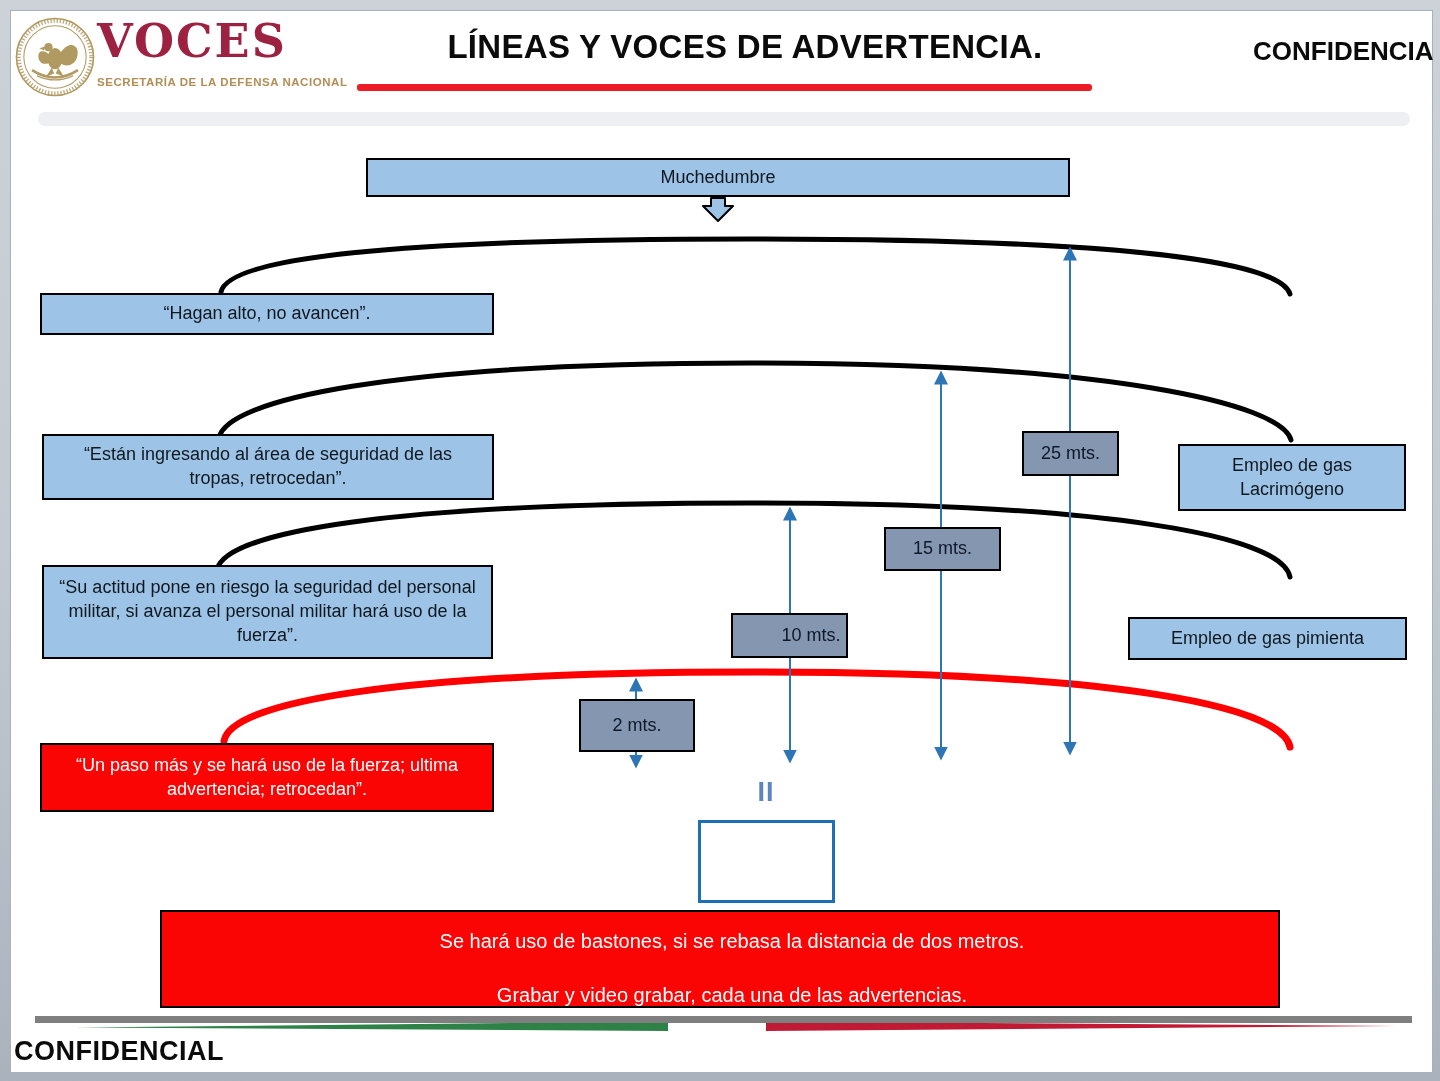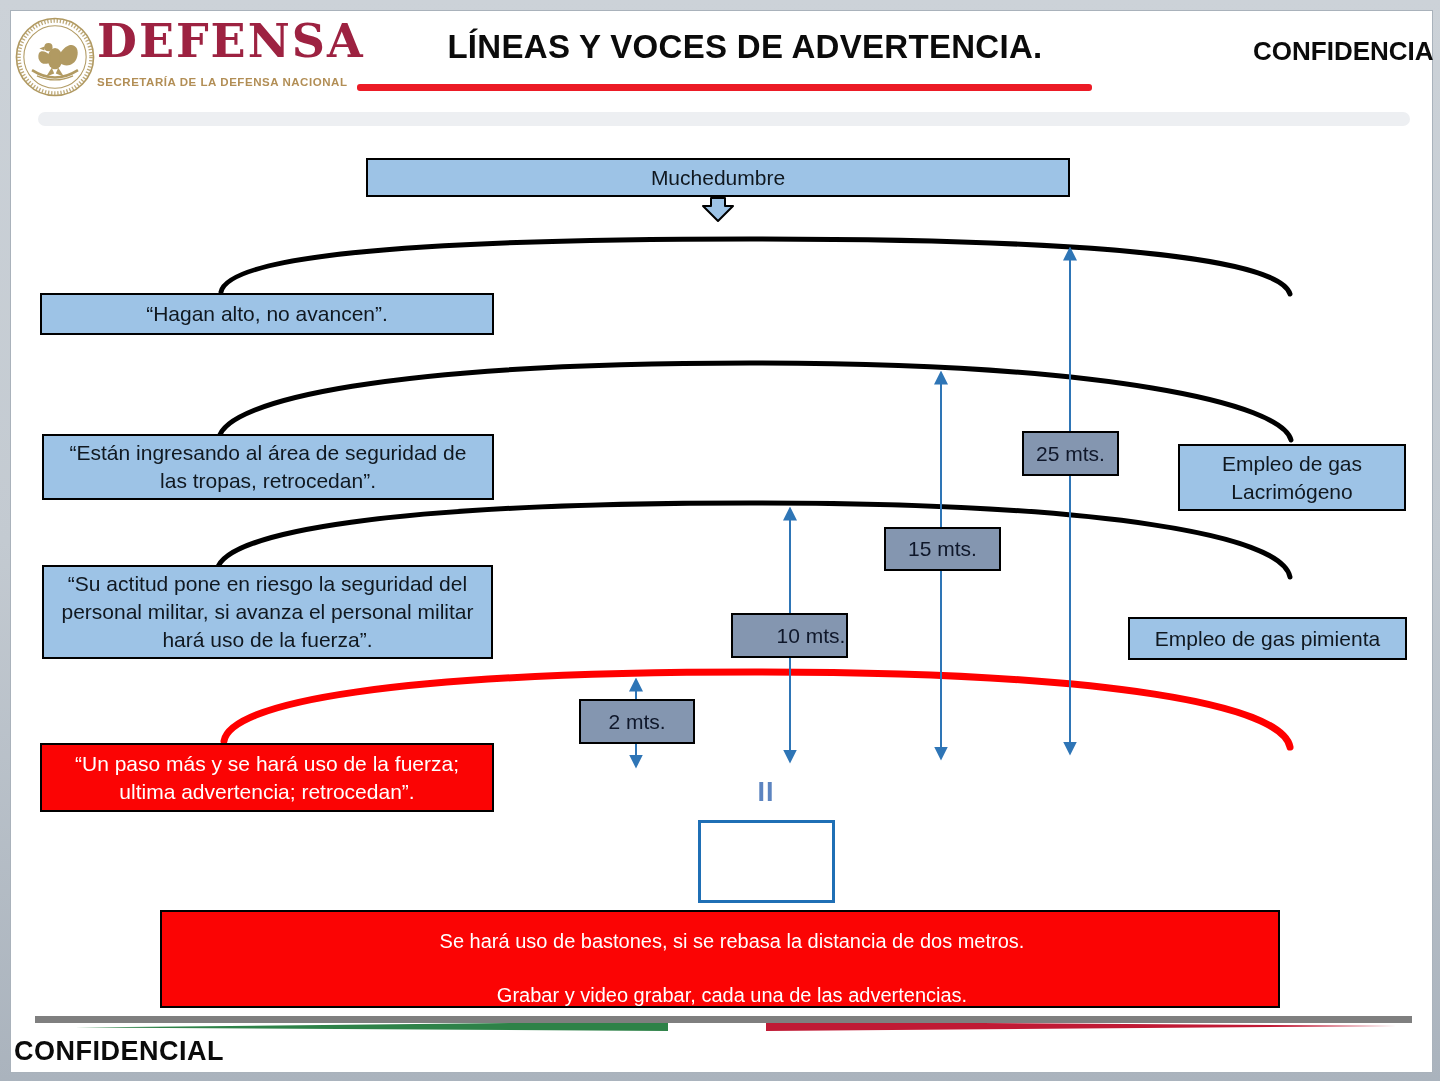--- a/index.html
+++ b/index.html
@@ -44,32 +44,32 @@
     position:absolute;left:38px;top:112px;width:1372px;height:14px;
     background:#edeff2;border-radius:7px;
   }
   
   .diagram-svg{position:absolute;left:0;top:0;width:1440px;height:1081px;z-index:1;}
   
   .bx{
     position:absolute;box-sizing:border-box;z-index:2;
     border:2px solid #000;background:#9DC3E6;
     display:flex;align-items:center;justify-content:center;
-    text-align:center;font-size:21px;line-height:1.32;color:#101820;
+    text-align:center;font-size:18px;line-height:1.32;color:#101820;
   }
   .crowd{left:366px;top:158px;width:704px;height:39px;}
   .w1{left:40px;top:293px;width:454px;height:42px;}
   .w2{left:42px;top:434px;width:452px;height:66px;padding:0 16px;}
   .w3{left:42px;top:565px;width:451px;height:94px;padding:0 8px;}
   .w4{left:40px;top:743px;width:454px;height:69px;background:#FB0404;color:#fff;padding:12px 18px;}
   .dist{background:#8496B0;color:#0f172a;}
   .d25{left:1022px;top:431px;width:97px;height:45px;}
   .d15{left:884px;top:527px;width:117px;height:44px;}
   .d10{left:731px;top:613px;width:117px;height:45px;padding-left:43px;}
-  .d2{left:579px;top:699px;width:116px;height:45px;}
+  .d2{left:579px;top:699px;width:116px;height:53px;}
   .gas1{left:1178px;top:444px;width:228px;height:67px;padding:0 14px;}
   .gas2{left:1128px;top:617px;width:279px;height:43px;}
   .pause{
     position:absolute;left:738px;top:777px;width:56px;z-index:2;
     text-align:center;font-size:27px;font-weight:bold;color:#5C84C0;letter-spacing:1px;
   }
   .empty-box{
     position:absolute;left:698px;top:820px;width:137px;height:83px;z-index:2;
     box-sizing:border-box;border:3px solid #1F6FB5;background:#fff;
   }
@@ -107,21 +107,21 @@
         <ellipse cx="50" cy="52" rx="9" ry="13"></ellipse>
         <circle cx="42" cy="38" r="5"></circle>
         <path d="M38 37 l-7 2.5 6 2.5 z"></path>
         <path d="M56 46 C67 28 81 35 77 50 C74 61 62 63 56 57 Z"></path>
         <path d="M44 48 C36 40 28 42 30 52 C32 59 40 60 44 56 Z"></path>
         <path d="M46 63 l-7 11 10 -4 z"></path>
         <path d="M54 63 l7 11 -10 -4 z"></path>
       </g>
     </svg>
   </div>
-  <div class="brand-name">DEFENSA</div>
+  <div class="brand-name">VOCES</div>
   <div class="brand-sub">SECRETARÍA DE LA DEFENSA NACIONAL</div>
   <div class="page-title">LÍNEAS Y VOCES DE ADVERTENCIA.</div>
   <div class="red-rule"></div>
   <div class="confidential-top">CONFIDENCIA</div>
   <div class="header-divider"></div>
 
   <svg class="diagram-svg">
     <defs>
       <marker id="arr" viewBox="0 0 8 8" refX="6" refY="4" markerWidth="7" markerHeight="7" orient="auto-start-reverse">
         <path d="M0,0 L8,4 L0,8 z" fill="#2E75B6"></path>

